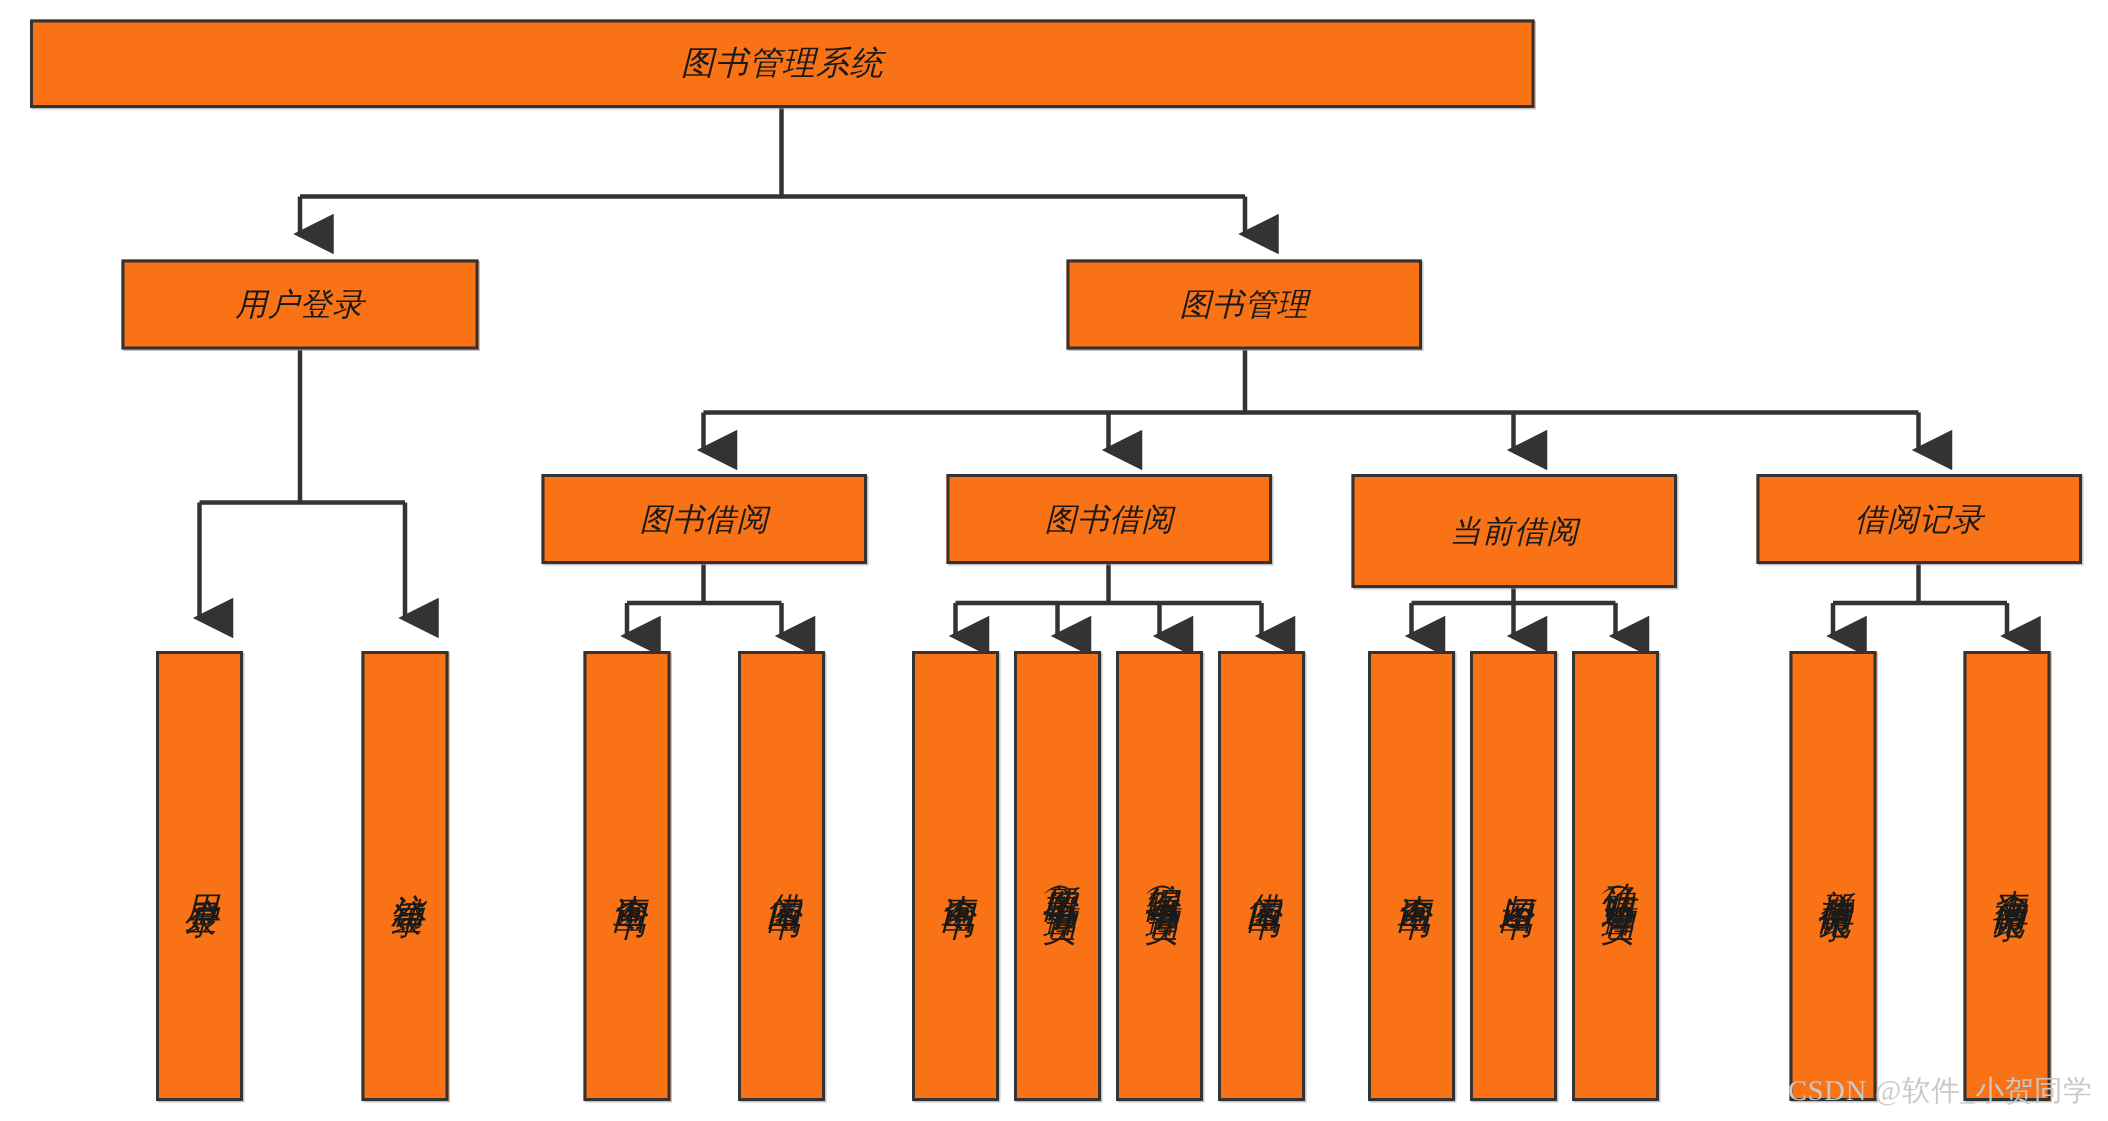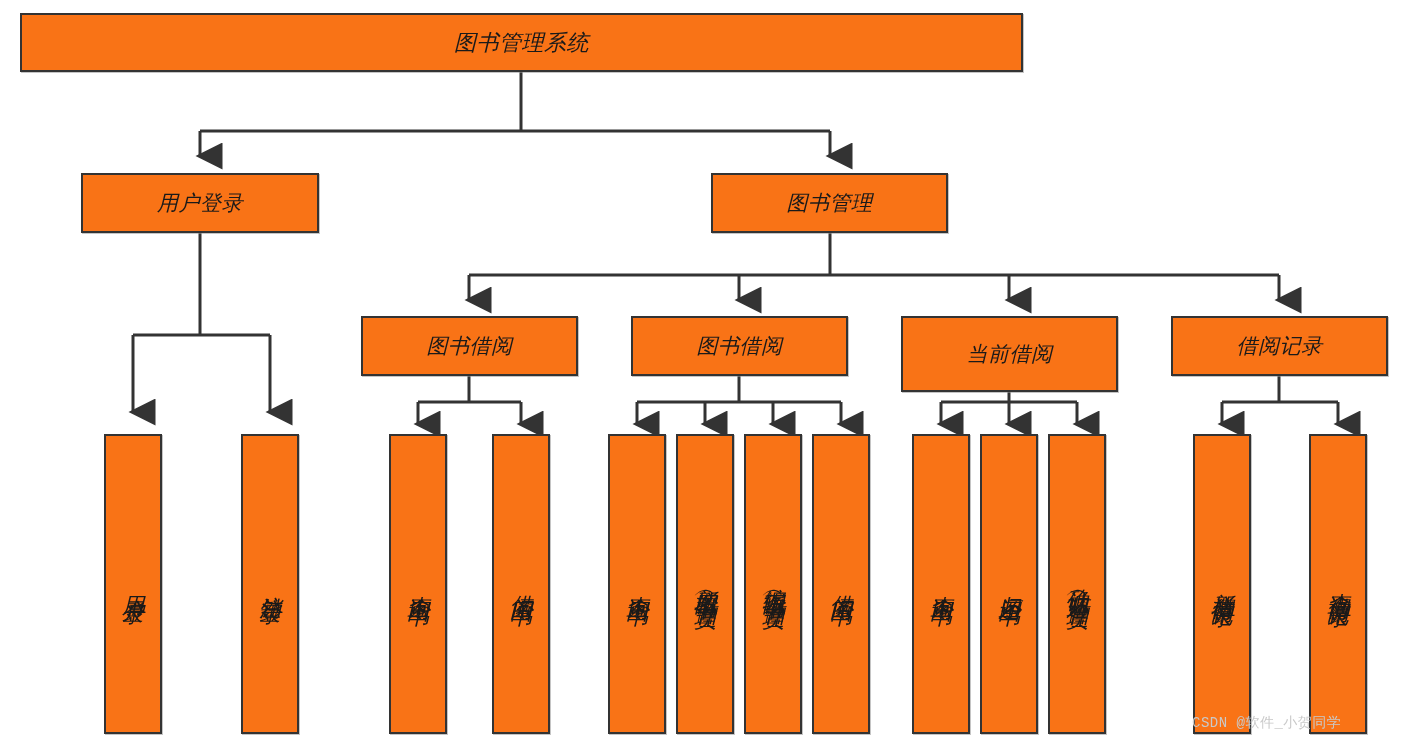--- a/index.html
+++ b/index.html
@@ -62,24 +62,24 @@
     text-orientation: upright;
     font-size: 22px;
     line-height: 1.1;
     letter-spacing: 3px;
     white-space: nowrap;
     max-height: 100%;
   }
   .watermark {
     position: absolute;
     color: #c9c9c9;
-    font-size: 14px;
+    font-size: 19px;
     white-space: nowrap;
     letter-spacing: 0.5px;
-    font-family: Liberation Mono, monospace;
+    font-family: Liberation Serif, serif;
   }
 </style>
 </head>
 <body>
 
 <div id="canvas">
 
   <svg class="wires" viewBox="0 0 1405 747" xmlns="http://www.w3.org/2000/svg">
     <defs>
       <marker id="arrow" viewBox="0 0 12 12" refX="6" refY="10" markerWidth="9" markerHeight="11" orient="auto-start-reverse">

